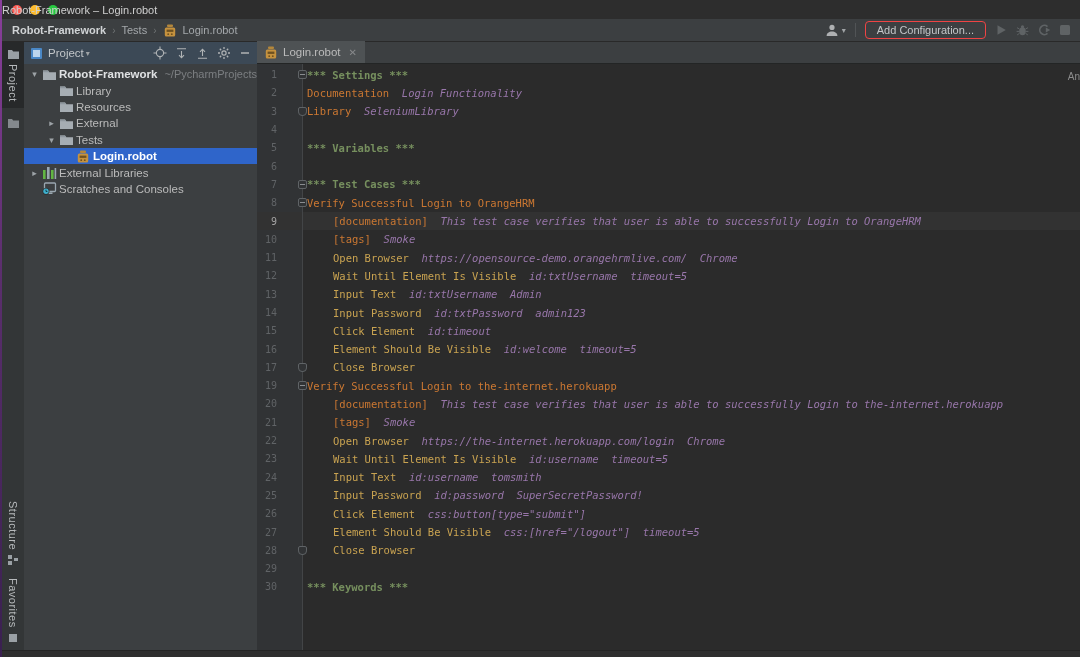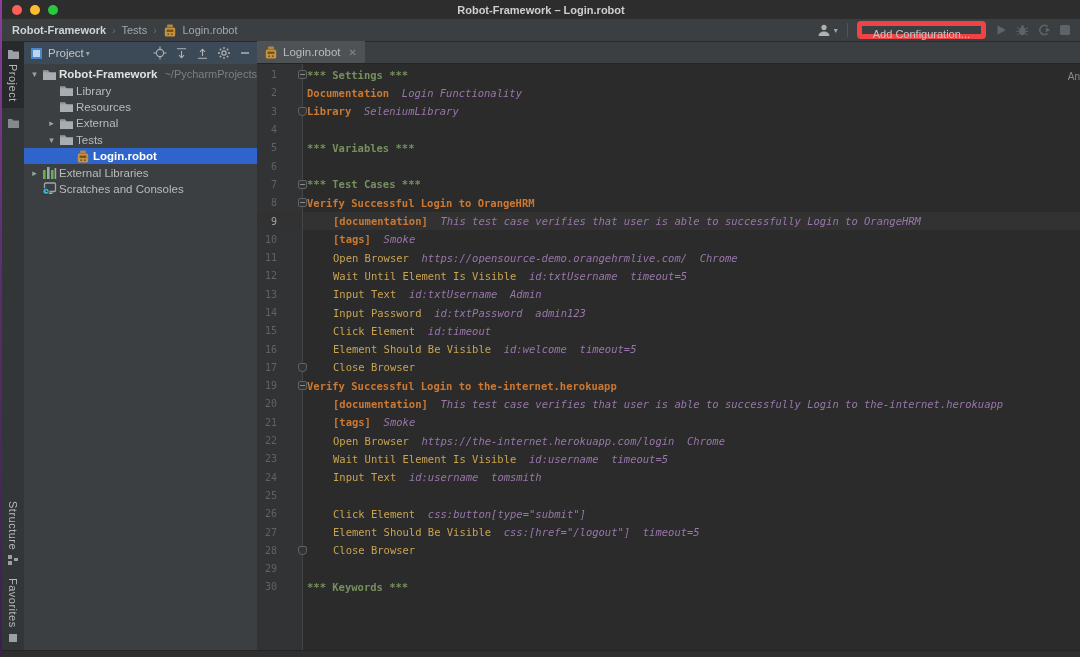--- a/index.html
+++ b/index.html
@@ -8,31 +8,31 @@
   #win { position:relative; width:1080px; height:657px; background:#2B2B2B; overflow:hidden; }
   .edge { position:absolute; left:0; top:0; width:2px; height:657px;
           background:linear-gradient(#8a3f9c,#5c2f6e 40%,#3a2050); z-index:5; }
   .inner { position:absolute; left:2px; top:0; width:1078px; height:657px; display:flex; flex-direction:column; }
 
   
   .titlebar { height:19px; background:#2d2d2d; display:flex; align-items:center; position:relative; flex:none; }
   .lights { display:flex; gap:8px; margin-left:10px; }
   .light { width:10px; height:10px; border-radius:50%; }
   .l-red { background:#ff5f57; } .l-yellow { background:#febc2e; } .l-green { background:#28c840; }
-  .wtitle { position:absolute; left:0; right:0; text-align:center; font-size:11px; font-weight:bold; color:#cfcfcf; }
+  .wtitle { position:absolute; left:0; right:0; font-size:11px; font-weight:normal; color:#cfcfcf; }
 
   
   .navbar { height:23px; background:#3c3f41; border-bottom:1px solid #292929; display:flex; align-items:center; flex:none; }
   .crumbs { display:flex; align-items:center; gap:6px; margin-left:10px; font-size:11px; }
   .crumb-root { color:#d0d3d5; font-weight:bold; }
   .crumb { color:#a4a8ab; }
   .crumb-sep { color:#6e7274; font-size:10px; }
   .nav-right { margin-left:auto; display:flex; align-items:center; gap:9px; margin-right:10px; }
   .vsep { width:1px; height:14px; background:#515456; }
-  .add-config { height:18px; padding:0 11px; border:5px solid #ef4444; border-radius:4px;
+  .add-config { height:18px; padding:0 11px; border:1px solid #ef4444; border-radius:4px;
                 background:transparent; color:#c3c6c8; font-size:11px; line-height:16px;
                 font-family:"Liberation Sans",sans-serif; }
   .caret { color:#9fa3a6; font-size:8px; margin-left:2px; }
   .tool-ic { display:inline-flex; align-items:center; }
 
   
   .main { flex:1; display:flex; min-height:0; }
 
   
   .stripe { width:22px; background:#333637; flex:none; display:flex; flex-direction:column; align-items:center; }
@@ -75,21 +75,21 @@
   .cl.cur .gut { background:#323232; }
   .ln { color:#606366; font-size:10px; }
   .cl.cur .ln { color:#a4a3a3; }
   .fm { position:absolute; right:-5px; top:4.5px; width:9px; height:9px; background:#313335;
         border:1px solid #5f6366; border-radius:2px; z-index:2; }
   .fm.start::after { content:""; position:absolute; left:1px; right:1px; top:3px; height:1px; background:#8a8d90; }
   .fm.end { border-radius:2px 2px 45% 45%; }
   .ctext { white-space:pre; font-size:10.5px; padding-left:4px; }
   .ctext.ind { padding-left:30px; }
   .t-h { color:#768f5e; font-weight:bold; }
-  .t-o { color:#cc7832; font-weight:bold; }
+  .t-o { color:#cc7832; font-weight:normal; }
   .t-k { color:#c9a351; font-weight:normal; }
   .t-a { color:#9876aa; font-style:italic; }
   .gap { color:#2b2b2b; }
   .ed-overlay { position:absolute; top:7px; right:0px; color:#8c8c8c; font-size:10px;
                 font-family:"Liberation Sans",sans-serif; }
 
   
   .statusbar { height:7px; background:#2e2e2e; border-top:1px solid #242424; flex:none; }
 
   svg { display:block; }
@@ -499,20 +499,21 @@
               <div class="cl">
                 <span class="gut">
                   <span class="ln">24</span>
                 </span>
                 <span class="ctext ind"><span class="t-k">Input Text</span><span class="gap">  </span><span class="t-a">id:username</span><span class="gap">  </span><span class="t-a">tomsmith</span></span>
               </div>
               <div class="cl">
                 <span class="gut">
                   <span class="ln">25</span>
                 </span>
+                <span class="ctext ind"><span class="t-k">Input Password</span><span class="gap">  </span><span class="t-a">id:password</span><span class="gap">  </span><span class="t-a">SuperSecretPassword!</span></span>
               </div>
               <div class="cl">
                 <span class="gut">
                   <span class="ln">26</span>
                 </span>
                 <span class="ctext ind"><span class="t-k">Click Element</span><span class="gap">  </span><span class="t-a">css:button[type="submit"]</span></span>
               </div>
               <div class="cl">
                 <span class="gut">
                   <span class="ln">27</span>

